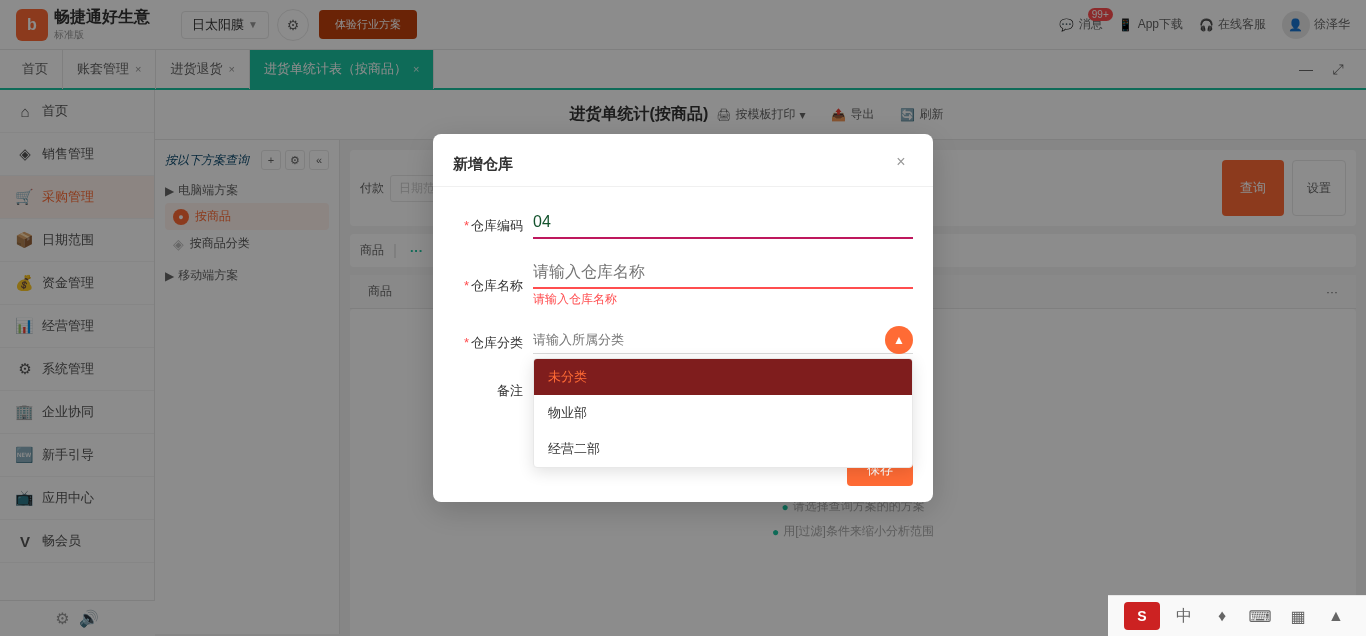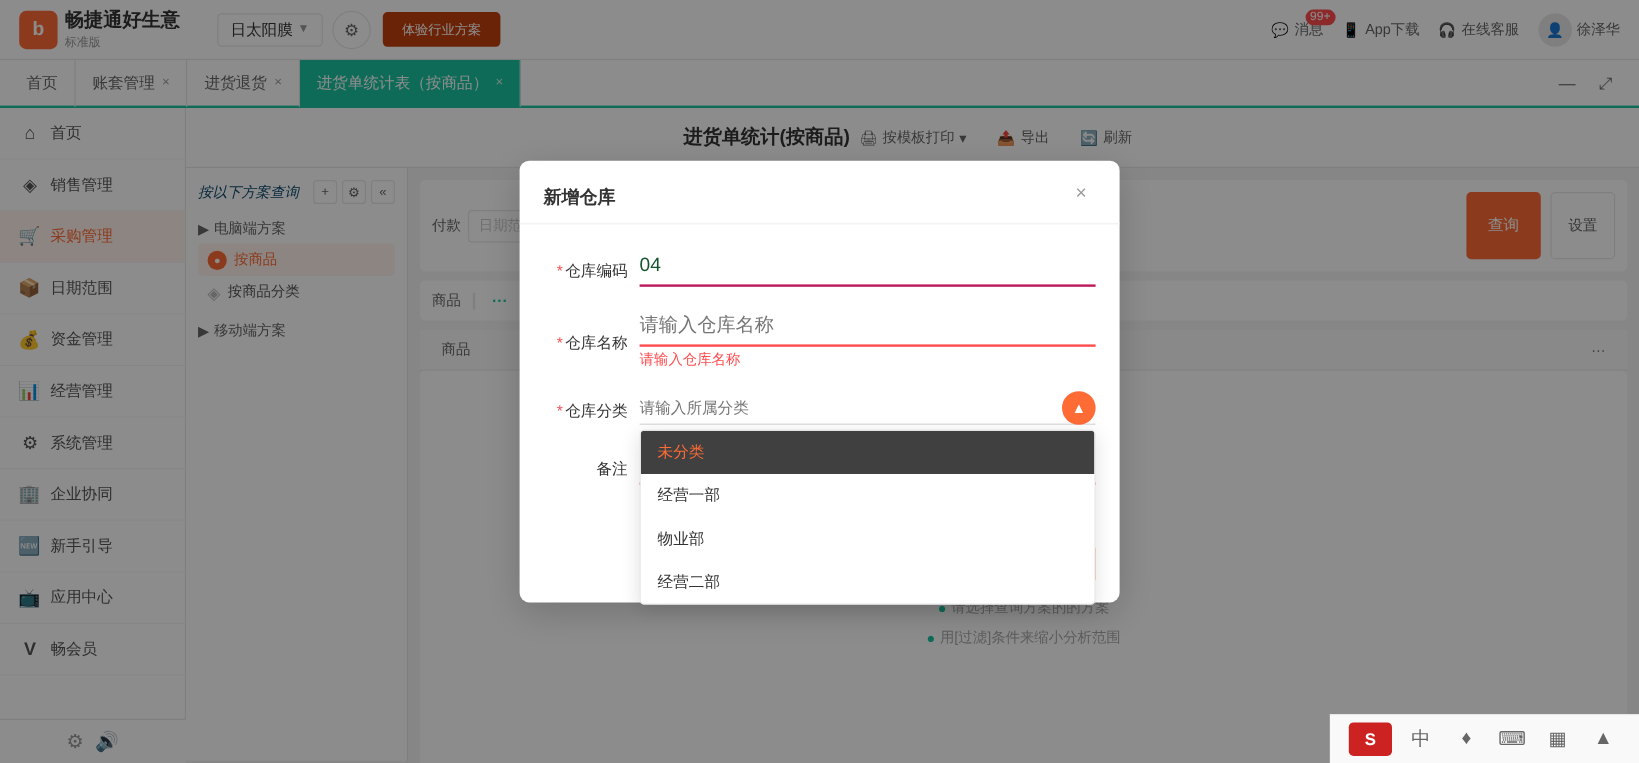--- a/index.html
+++ b/index.html
@@ -320,21 +320,21 @@
       border: 1px solid #e8e8e8;
       border-radius: 4px;
       box-shadow: 0 4px 16px rgba(0,0,0,0.12);
       z-index: 200;
       overflow: hidden;
     }
     .dropdown-list-item {
       padding: 9px 14px;
       font-size: 13px; color: #333; cursor: pointer;
     }
-    .dropdown-list-item.active { background: #404040; color: #ff6b35; }
+    .dropdown-list-item.active { background: #7f1d1d; color: #ff6b35; }
     .modal-footer {
       padding: 12px 20px 16px;
       display: flex; justify-content: flex-end; gap: 10px;
     }
     .btn-save {
       background: #ff6b35; color: #fff; border: none;
       padding: 7px 20px; border-radius: 4px; cursor: pointer; font-size: 13px;
     }
 
     
@@ -623,21 +623,20 @@
 
       <div class="form-row" style="position:relative;">
         <div class="form-label required">仓库分类</div>
         <div class="form-control dropdown-input-wrap" style="position:relative;">
           <input type="text" class="dropdown-input" placeholder="请输入所属分类" style="">
           <div class="dropdown-arrow">▲</div>
 
           
           <div class="dropdown-list">
             <div class="dropdown-list-item active">未分类</div>
-            <div class="dropdown-list-item">经营一部</div>
             <div class="dropdown-list-item">物业部</div>
             <div class="dropdown-list-item">经营二部</div>
           </div>
         </div>
       </div>
 
       <div class="form-row">
         <div class="form-label">备注</div>
         <div class="form-control">
           <input type="text" class="form-input" style="">

